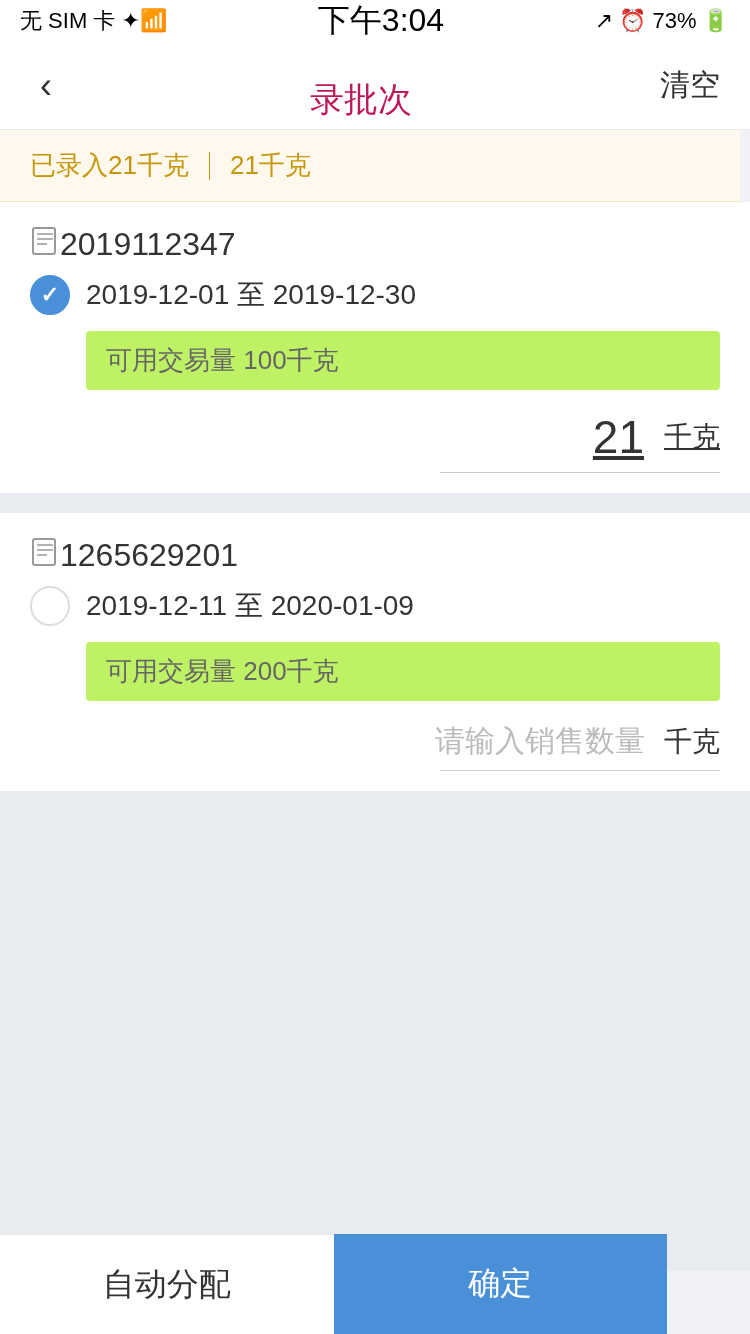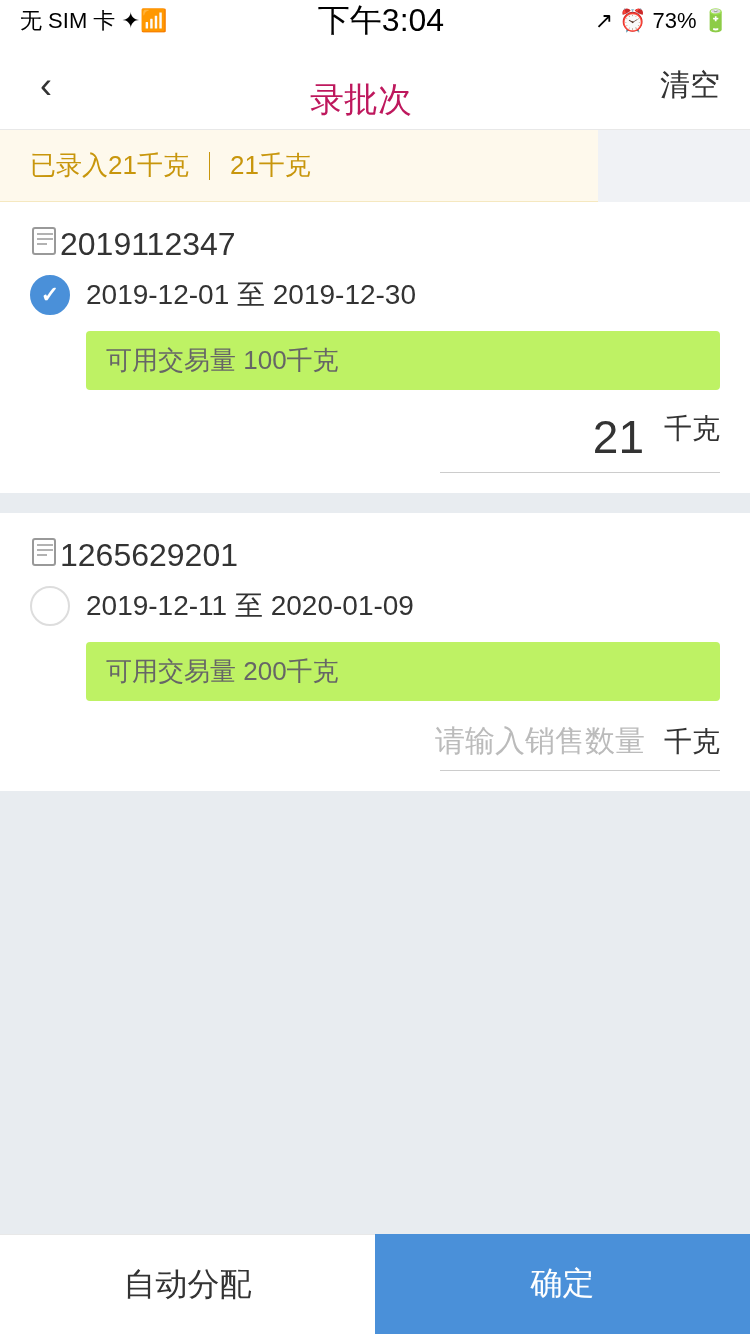--- a/index.html
+++ b/index.html
@@ -54,21 +54,21 @@
       margin-top: 28px;
     }
     .nav-clear {
       font-size: 30px;
       color: #333;
       cursor: pointer;
     }
 
     
     .banner {
-      width: 598px;
+      width: 740px;
       background: #fef9ec;
       padding: 18px 30px;
       display: flex;
       align-items: center;
       gap: 20px;
       border-bottom: 1px solid #f5e8c0;
     }
     .banner-item {
       font-size: 26px;
       color: #c8960c;
@@ -153,21 +153,21 @@
     
     .empty-area {
       width: 750px;
       flex: 1;
       background: #e8ecf0;
       min-height: 480px;
     }
 
     
     .bottom-bar {
-      width: 750px;
+      width: 667px;
       height: 100px;
       display: flex;
       position: fixed;
       bottom: 0;
       left: 0;
     }
     .btn-auto {
       flex: 1;
       background: #fff;
       font-size: 32px;
@@ -191,23 +191,24 @@
       padding-left: 56px;
     }
 
     .amount-section {
       background: #fff;
       padding: 0 30px 0 30px;
     }
     .amount-line {
       display: flex;
       justify-content: flex-end;
-      align-items: flex-start;
+      align-items: center;
       gap: 20px;
       padding: 20px 0 8px 0;
+      text-decoration: underline;
     }
     .amount-line-num {
       font-size: 46px;
       color: #333;
     }
     .amount-line-unit {
       font-size: 28px;
       color: #333;
     }
     .underline-divider {

